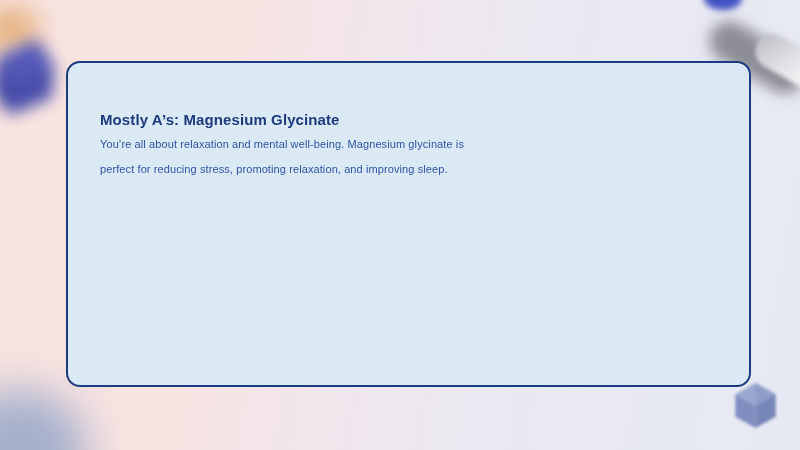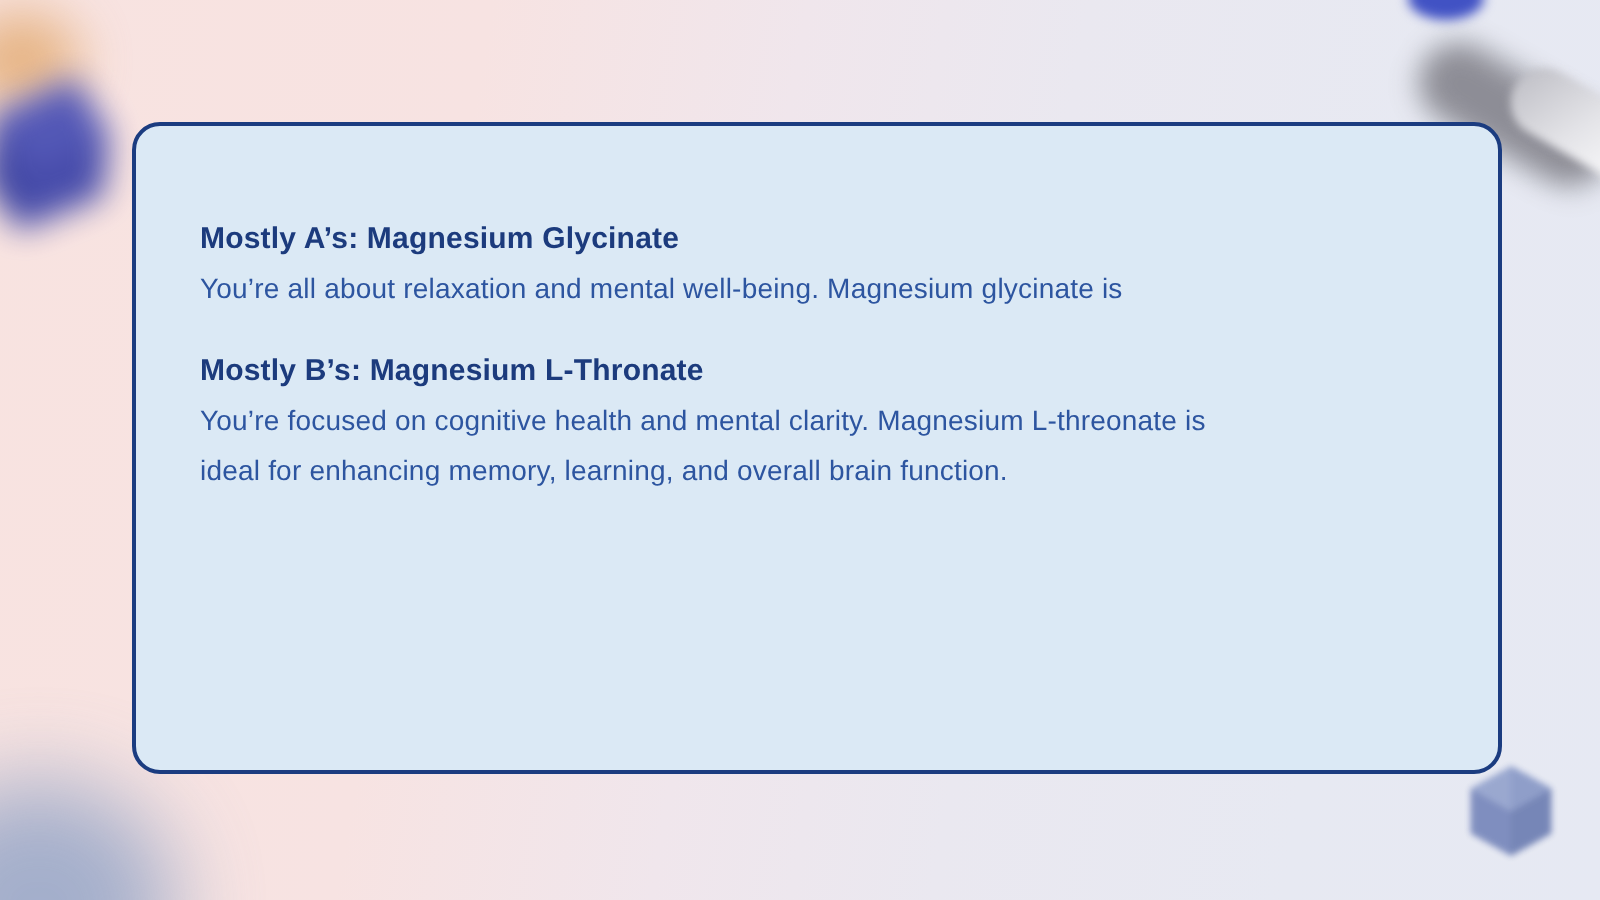--- a/index.html
+++ b/index.html
@@ -66,21 +66,21 @@
     border-radius:14px;
     padding:44px 32px 0 32px;
   }
   .section{margin-bottom:16px;}
   .section-heading{
     font-size:15px;line-height:25px;font-weight:bold;
     color:var(--heading-text,#1c3b7d);
     letter-spacing:.1px;
   }
   .section-line{
-    font-size:14px;line-height:25px;
+    font-size:11px;line-height:25px;
     color:var(--body-text,#2d55a0);
     letter-spacing:.1px;
     white-space:nowrap;
   }
 </style>
 </head>
 <body>
 
 <div class="deco deco-smudge-orange"></div>
 
@@ -101,22 +101,18 @@
   <polygon points="50,2 93,26 50,50" fill="#8898c6"></polygon>
 </svg>
 
 <div class="deco deco-blob-bottomleft"></div>
 
 <div class="card">
 
   <div class="section">
     <div class="section-heading">Mostly A’s: Magnesium Glycinate</div>
     <div class="section-line">You’re all about relaxation and mental well-being. Magnesium glycinate is</div>
+    <div class="section-line">perfect for reducing stress, promoting relaxation, and improving sleep.</div>
   </div>
 
-  <div class="section">
-    <div class="section-heading">Mostly B’s: Magnesium L-Thronate</div>
-    <div class="section-line">You’re focused on cognitive health and mental clarity. Magnesium L-threonate is</div>
-    <div class="section-line">ideal for enhancing memory, learning, and overall brain function.</div>
-  </div>
 
 
 </div>
 
 </body></html>

